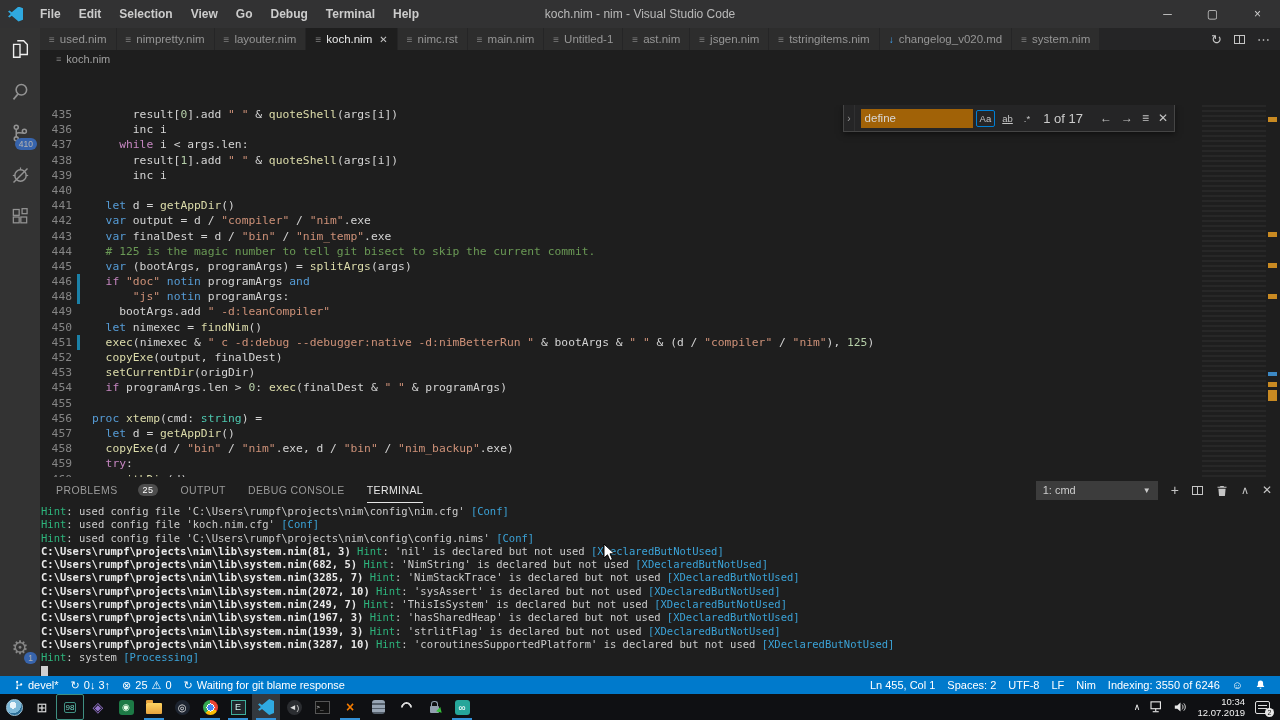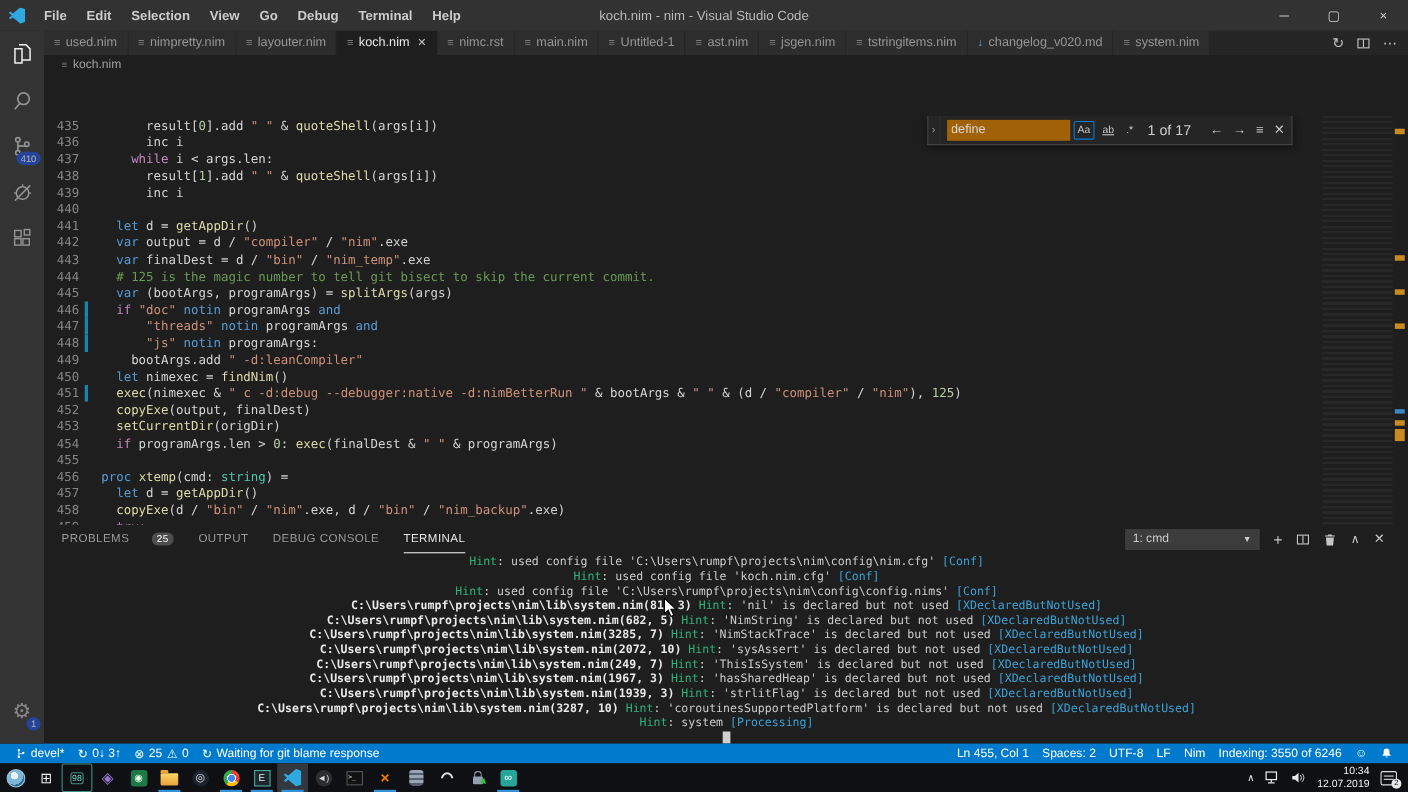--- a/index.html
+++ b/index.html
@@ -14,21 +14,21 @@
   .menu-item{padding:0 9px;line-height:28px;cursor:default;font-weight:bold;}
   .win-title{position:absolute;left:50%;transform:translateX(-50%);color:#b9b9b9;font-size:12px;}
   .win-controls{margin-left:auto;display:flex;height:100%;}
   .win-btn{width:45px;display:flex;align-items:center;justify-content:center;font-size:12px;color:#cfcfcf;}
 
   
   .main{flex:1;display:flex;min-height:0;}
   .activitybar{width:40px;background:#333333;flex:none;display:flex;flex-direction:column;align-items:center;position:relative;}
   .ab-item{width:40px;height:42px;display:flex;align-items:center;justify-content:center;position:relative;opacity:.62;}
   .ab-item.active{opacity:1;}
-  .ab-badge{position:absolute;right:3px;bottom:4px;background:#1d4ed8;color:#fff;font-size:8.5px;border-radius:8px;padding:1px 4px;line-height:10px;}
+  .ab-badge{position:absolute;right:3px;bottom:4px;background:#3b82f6;color:#fff;font-size:8.5px;border-radius:8px;padding:1px 4px;line-height:10px;}
   .ab-bottom{margin-top:auto;margin-bottom:8px;}
   .gear-glyph{font-size:19px;color:#b9b9b9;}
 
   .right-col{flex:1;display:flex;flex-direction:column;min-width:0;}
 
   
   .tabbar{height:22px;background:#252526;display:flex;flex:none;min-width:0;}
   .tabs{display:flex;flex:1;min-width:0;overflow:hidden;}
   .tab{display:flex;align-items:center;padding:0 9px;background:#2d2d2d;border-right:1px solid #252526;color:#969696;font-size:11.5px;white-space:nowrap;flex:none;}
   .tab.active{background:#1e1e1e;color:#eaeaea;}
@@ -70,23 +70,23 @@
   .find .opt.ww{text-decoration:underline;}
   .find .count{font-size:13px;color:#cccccc;margin:0 8px 0 9px;white-space:nowrap;}
   .find .nav{color:#c5c5c5;font-size:12px;margin-left:9px;}
 
   
   .panel{height:199px;flex:none;background:#1e1e1e;display:flex;flex-direction:column;}
   .panel-head{height:26px;display:flex;align-items:center;padding-left:16px;flex:none;position:relative;}
   .ptab{font-size:10.5px;letter-spacing:.4px;color:#9a9a9a;margin-right:22px;display:flex;align-items:center;gap:20px;height:100%;}
   .ptab.active{color:#e7e7e7;border-bottom:1px solid #e7e7e7;}
   .pbadge{background:#4d4d4d;color:#fff;font-size:9px;border-radius:8px;padding:1px 5px;}
-  .panel-actions{position:absolute;right:21px;top:0;height:100%;display:flex;align-items:center;gap:13px;color:#c5c5c5;}
+  .panel-actions{position:absolute;right:8px;top:0;height:100%;display:flex;align-items:center;gap:13px;color:#c5c5c5;}
   .term-select{width:122px;height:19px;background:#3c3c3c;border:1px solid #3c3c3c;color:#cccccc;font-size:11px;display:flex;align-items:center;padding:0 6px;justify-content:space-between;}
-  .term{flex:1;overflow:hidden;font-family:"DejaVu Sans Mono",monospace;font-size:10.5px;line-height:13.3px;padding:2px 0 0 1px;white-space:pre;text-align:center;}
+  .term{flex:1;overflow:hidden;font-family:"DejaVu Sans Mono",monospace;font-size:10.5px;line-height:13.3px;padding:2px 0 0 1px;white-space:pre;}
   .tl-h{color:#2db47c}.tl-x{color:#cccccc}.tl-w{color:#e9e9e9;font-weight:bold}.tl-b{color:#3ba3d8}
   .term-cursor{display:inline-block;width:7px;height:12px;background:#d0d0d0;vertical-align:middle;}
 
   
   .statusbar{height:18px;background:#007acc;flex:none;display:flex;align-items:center;font-size:11px;color:#fff;padding:0 8px;}
   .sb-item{display:flex;align-items:center;gap:4px;padding:0 6px;white-space:nowrap;}
   .sb-right{margin-left:auto;display:flex;align-items:center;}
   .sb-glyph{font-size:11px;}
 
   
@@ -272,21 +272,20 @@
             <div class="cl"><span class="ln">437</span><span class="mod"></span><span class="ct"><span class="tk-p">    </span><span class="tk-c">while</span><span class="tk-p"> i &lt; args.len:</span></span></div>
             <div class="cl"><span class="ln">438</span><span class="mod"></span><span class="ct"><span class="tk-p">      result[</span><span class="tk-n">1</span><span class="tk-p">].add </span><span class="tk-s">" "</span><span class="tk-p"> &amp; </span><span class="tk-f">quoteShell</span><span class="tk-p">(args[i])</span></span></div>
             <div class="cl"><span class="ln">439</span><span class="mod"></span><span class="ct"><span class="tk-p">      inc i</span></span></div>
             <div class="cl"><span class="ln">440</span><span class="mod"></span><span class="ct"></span></div>
             <div class="cl"><span class="ln">441</span><span class="mod"></span><span class="ct"><span class="tk-p">  </span><span class="tk-k">let</span><span class="tk-p"> d = </span><span class="tk-f">getAppDir</span><span class="tk-p">()</span></span></div>
             <div class="cl"><span class="ln">442</span><span class="mod"></span><span class="ct"><span class="tk-p">  </span><span class="tk-k">var</span><span class="tk-p"> output = d / </span><span class="tk-s">"compiler"</span><span class="tk-p"> / </span><span class="tk-s">"nim"</span><span class="tk-p">.exe</span></span></div>
             <div class="cl"><span class="ln">443</span><span class="mod"></span><span class="ct"><span class="tk-p">  </span><span class="tk-k">var</span><span class="tk-p"> finalDest = d / </span><span class="tk-s">"bin"</span><span class="tk-p"> / </span><span class="tk-s">"nim_temp"</span><span class="tk-p">.exe</span></span></div>
             <div class="cl"><span class="ln">444</span><span class="mod"></span><span class="ct"><span class="tk-p">  </span><span class="tk-m"># 125 is the magic number to tell git bisect to skip the current commit.</span></span></div>
             <div class="cl"><span class="ln">445</span><span class="mod"></span><span class="ct"><span class="tk-p">  </span><span class="tk-k">var</span><span class="tk-p"> (bootArgs, programArgs) = </span><span class="tk-f">splitArgs</span><span class="tk-p">(args)</span></span></div>
             <div class="cl"><span class="ln">446</span><span class="mod on"></span><span class="ct"><span class="tk-p">  </span><span class="tk-c">if</span><span class="tk-p"> </span><span class="tk-s">"doc"</span><span class="tk-p"> </span><span class="tk-k">notin</span><span class="tk-p"> programArgs </span><span class="tk-k">and</span></span></div>
-            <div class="cl"><span class="ln">447</span><span class="mod on"></span><span class="ct"><span class="tk-p">      </span><span class="tk-s">"threads"</span><span class="tk-p"> </span><span class="tk-k">notin</span><span class="tk-p"> programArgs </span><span class="tk-k">and</span></span></div>
             <div class="cl"><span class="ln">448</span><span class="mod on"></span><span class="ct"><span class="tk-p">      </span><span class="tk-s">"js"</span><span class="tk-p"> </span><span class="tk-k">notin</span><span class="tk-p"> programArgs:</span></span></div>
             <div class="cl"><span class="ln">449</span><span class="mod"></span><span class="ct"><span class="tk-p">    bootArgs.add </span><span class="tk-s">" -d:leanCompiler"</span></span></div>
             <div class="cl"><span class="ln">450</span><span class="mod"></span><span class="ct"><span class="tk-p">  </span><span class="tk-k">let</span><span class="tk-p"> nimexec = </span><span class="tk-f">findNim</span><span class="tk-p">()</span></span></div>
             <div class="cl"><span class="ln">451</span><span class="mod on"></span><span class="ct"><span class="tk-p">  </span><span class="tk-f">exec</span><span class="tk-p">(nimexec &amp; </span><span class="tk-s">" c -d:debug --debugger:native -d:nimBetterRun "</span><span class="tk-p"> &amp; bootArgs &amp; </span><span class="tk-s">" "</span><span class="tk-p"> &amp; (d / </span><span class="tk-s">"compiler"</span><span class="tk-p"> / </span><span class="tk-s">"nim"</span><span class="tk-p">), </span><span class="tk-n">125</span><span class="tk-p">)</span></span></div>
             <div class="cl"><span class="ln">452</span><span class="mod"></span><span class="ct"><span class="tk-p">  </span><span class="tk-f">copyExe</span><span class="tk-p">(output, finalDest)</span></span></div>
             <div class="cl"><span class="ln">453</span><span class="mod"></span><span class="ct"><span class="tk-p">  </span><span class="tk-f">setCurrentDir</span><span class="tk-p">(origDir)</span></span></div>
             <div class="cl"><span class="ln">454</span><span class="mod"></span><span class="ct"><span class="tk-p">  </span><span class="tk-c">if</span><span class="tk-p"> programArgs.len &gt; </span><span class="tk-n">0</span><span class="tk-p">: </span><span class="tk-f">exec</span><span class="tk-p">(finalDest &amp; </span><span class="tk-s">" "</span><span class="tk-p"> &amp; programArgs)</span></span></div>
             <div class="cl"><span class="ln">455</span><span class="mod"></span><span class="ct"></span></div>
             <div class="cl"><span class="ln">456</span><span class="mod"></span><span class="ct"><span class="tk-k">proc</span><span class="tk-p"> </span><span class="tk-f">xtemp</span><span class="tk-p">(cmd: </span><span class="tk-t">string</span><span class="tk-p">) =</span></span></div>
             <div class="cl"><span class="ln">457</span><span class="mod"></span><span class="ct"><span class="tk-p">  </span><span class="tk-k">let</span><span class="tk-p"> d = </span><span class="tk-f">getAppDir</span><span class="tk-p">()</span></span></div>

